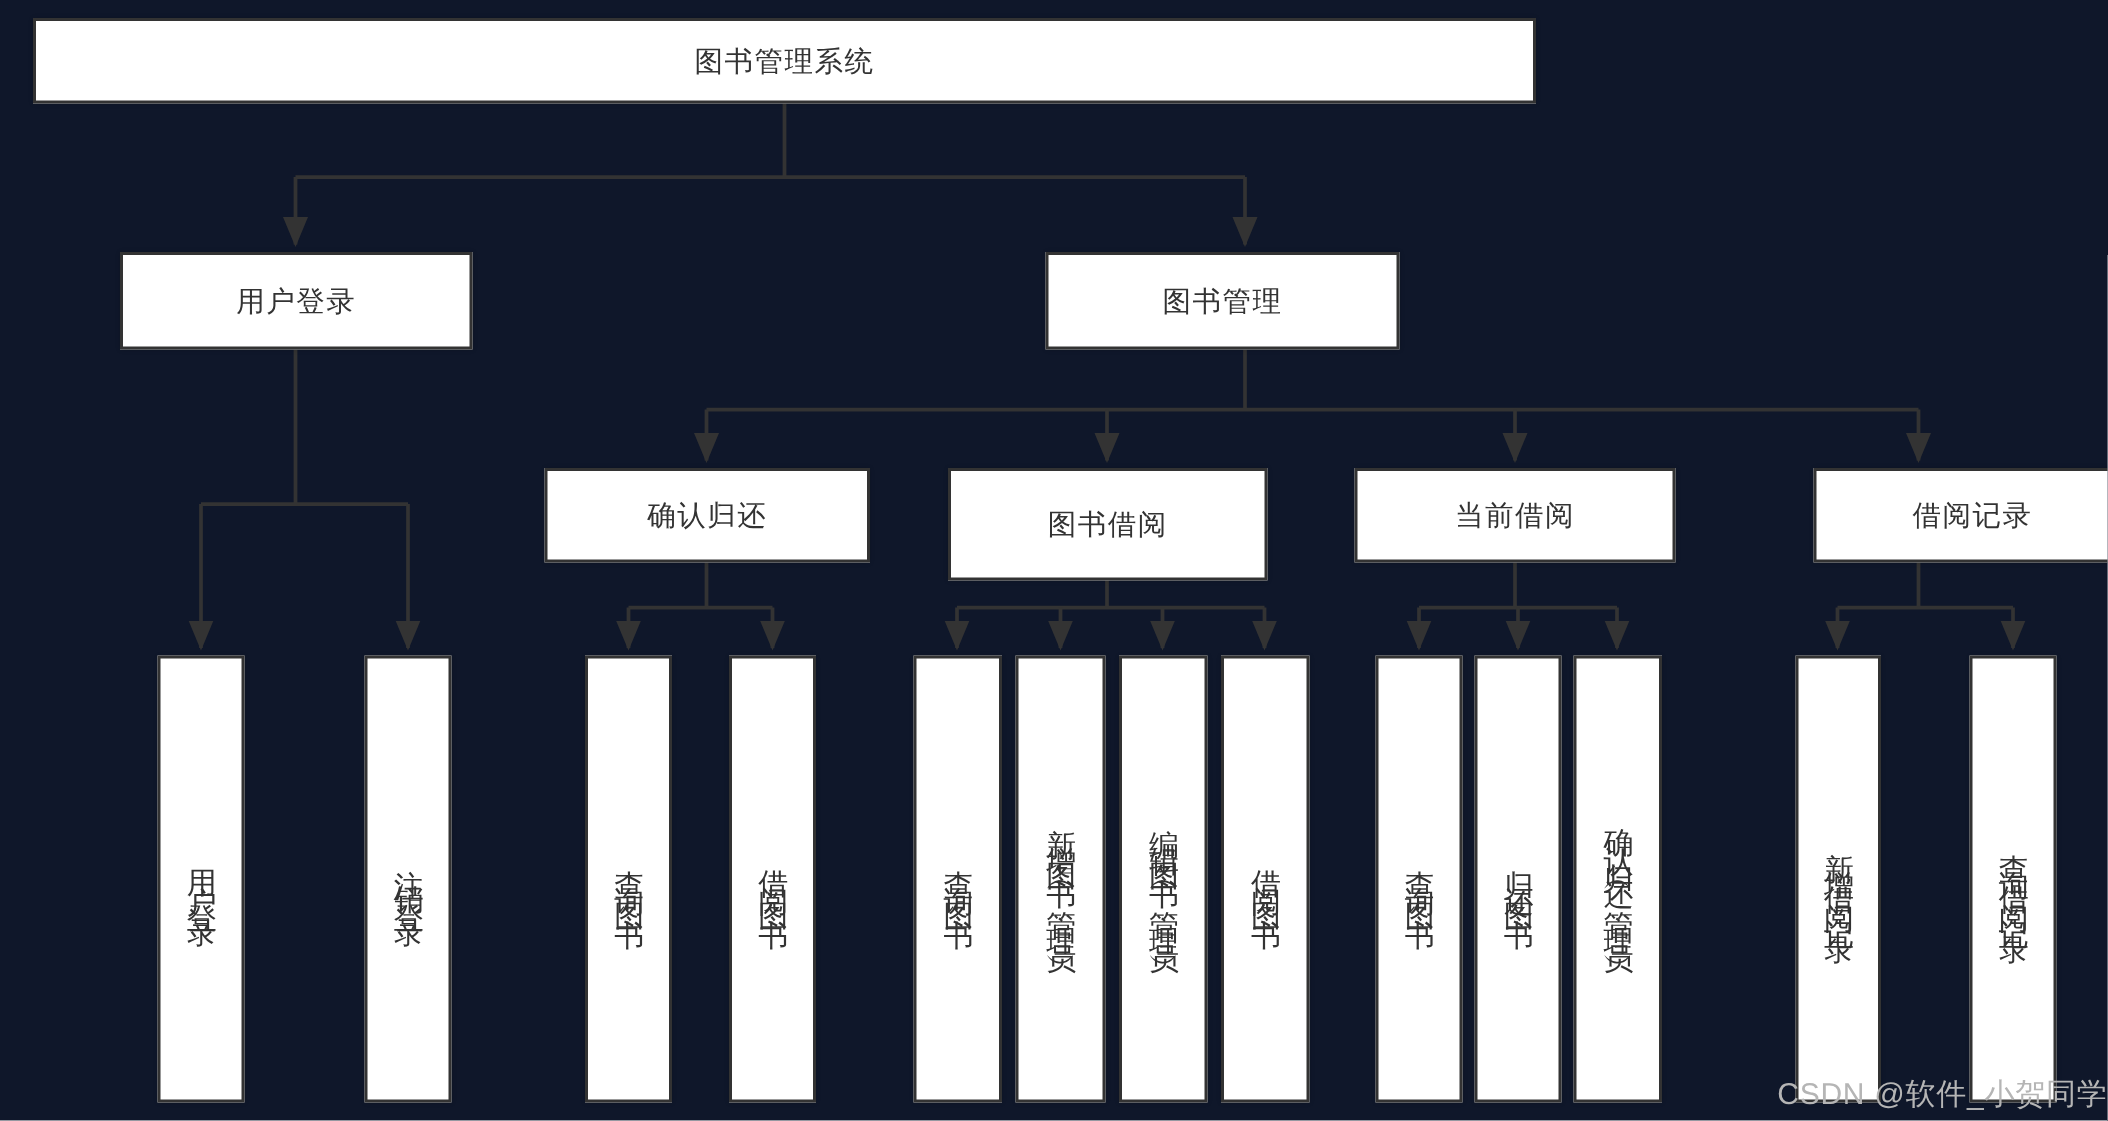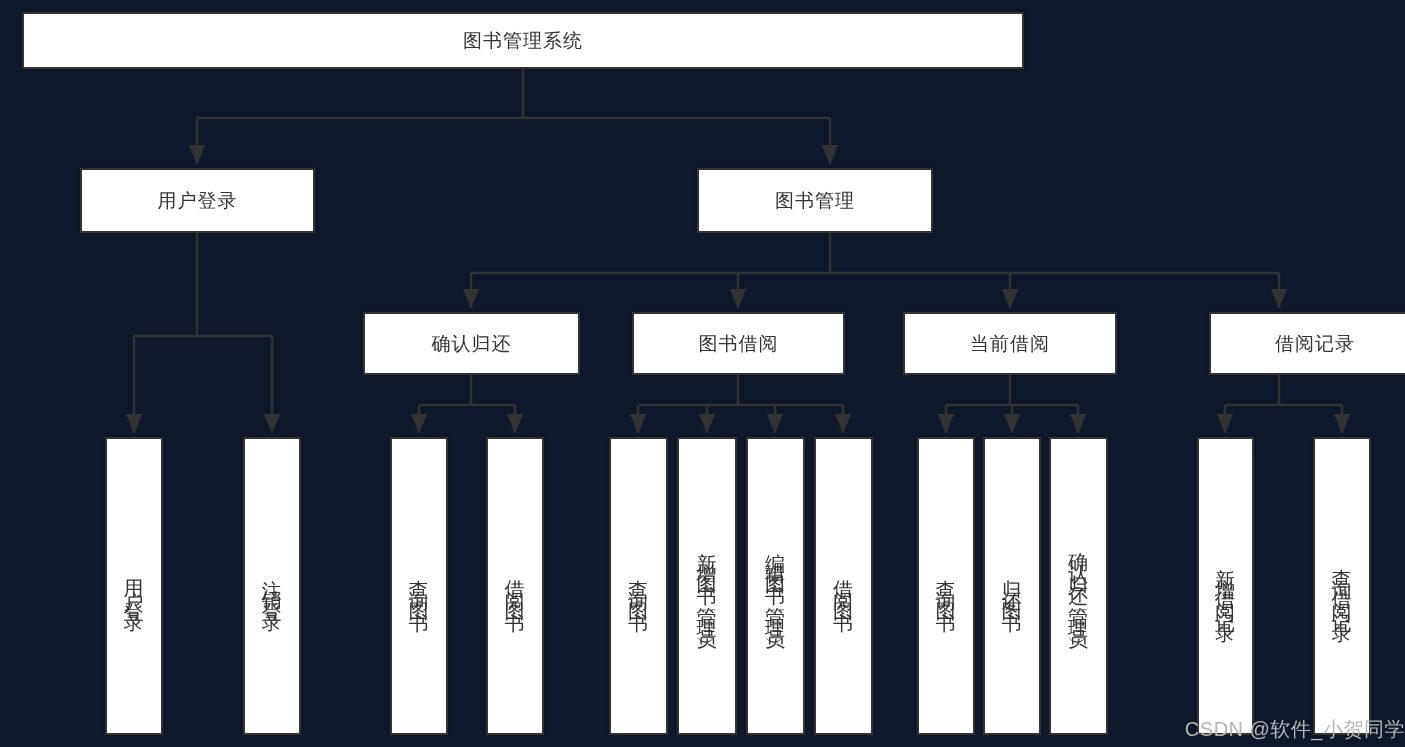--- a/index.html
+++ b/index.html
@@ -73,21 +73,21 @@
   <div class="node hnode" style="left:80px;top:168px;width:235px;height:65px;">
     <span>用户登录</span>
   </div>
   <div class="node hnode" style="left:697px;top:168px;width:236px;height:65px;">
     <span>图书管理</span>
   </div>
 
   <div class="node hnode" style="left:363px;top:312px;width:217px;height:63px;">
     <span>确认归还</span>
   </div>
-  <div class="node hnode" style="left:632px;top:312px;width:213px;height:63px;">
+  <div class="node hnode" style="left:632px;top:312px;width:213px;height:75px;">
     <span>图书借阅</span>
   </div>
   <div class="node hnode" style="left:903px;top:312px;width:214px;height:63px;">
     <span>当前借阅</span>
   </div>
   <div class="node hnode" style="left:1209px;top:312px;width:212px;height:63px;">
     <span>借阅记录</span>
   </div>
 
   <div class="node vnode" style="left:105px;top:437px;width:58px;height:298px;">

